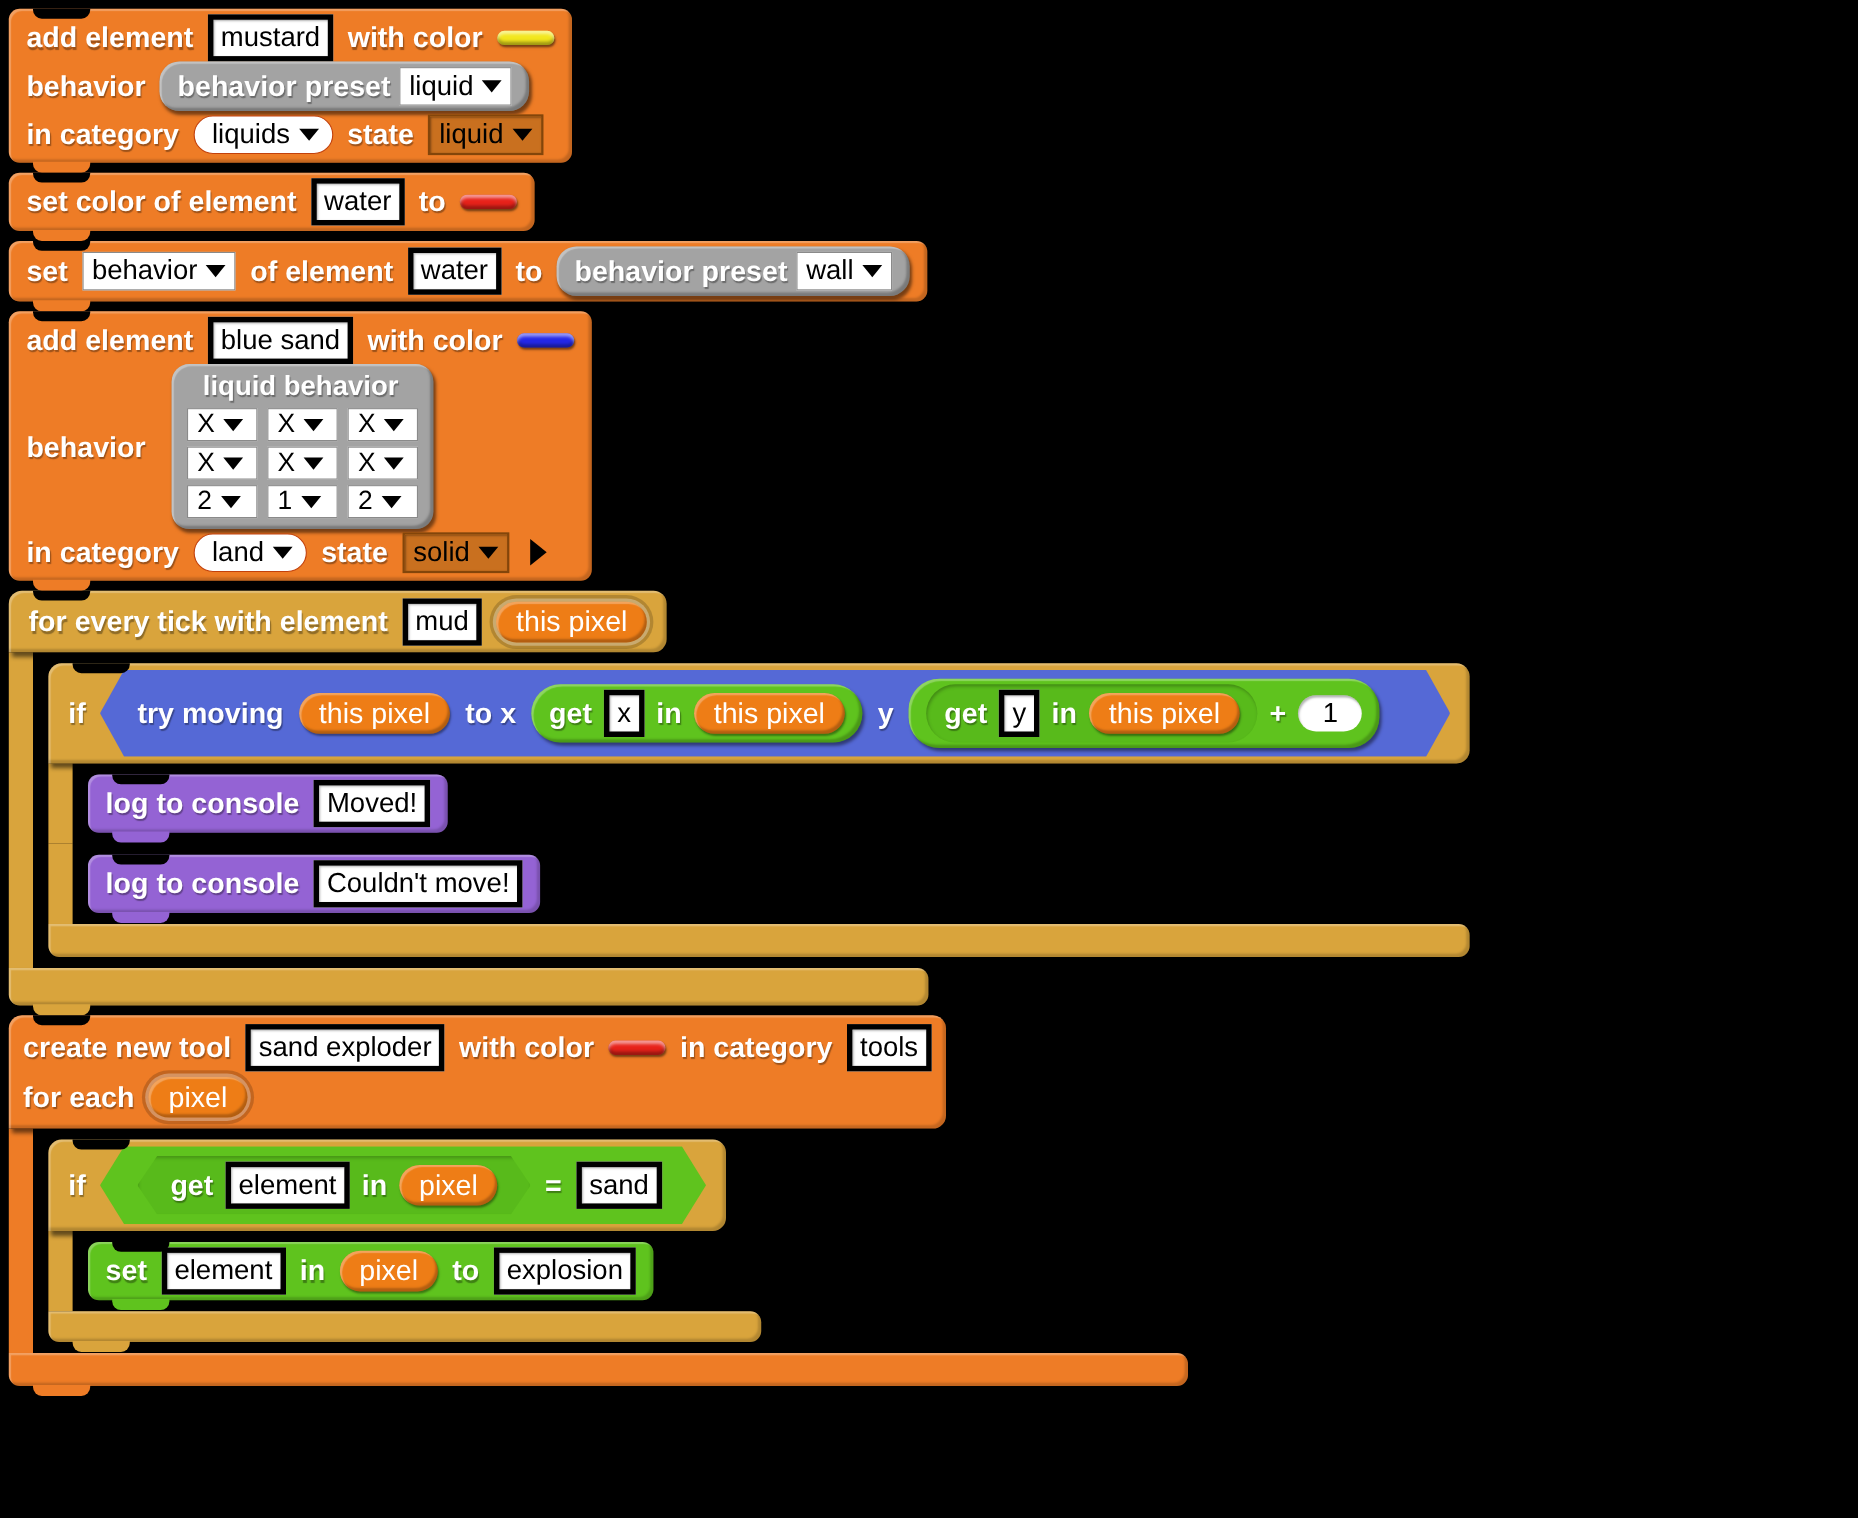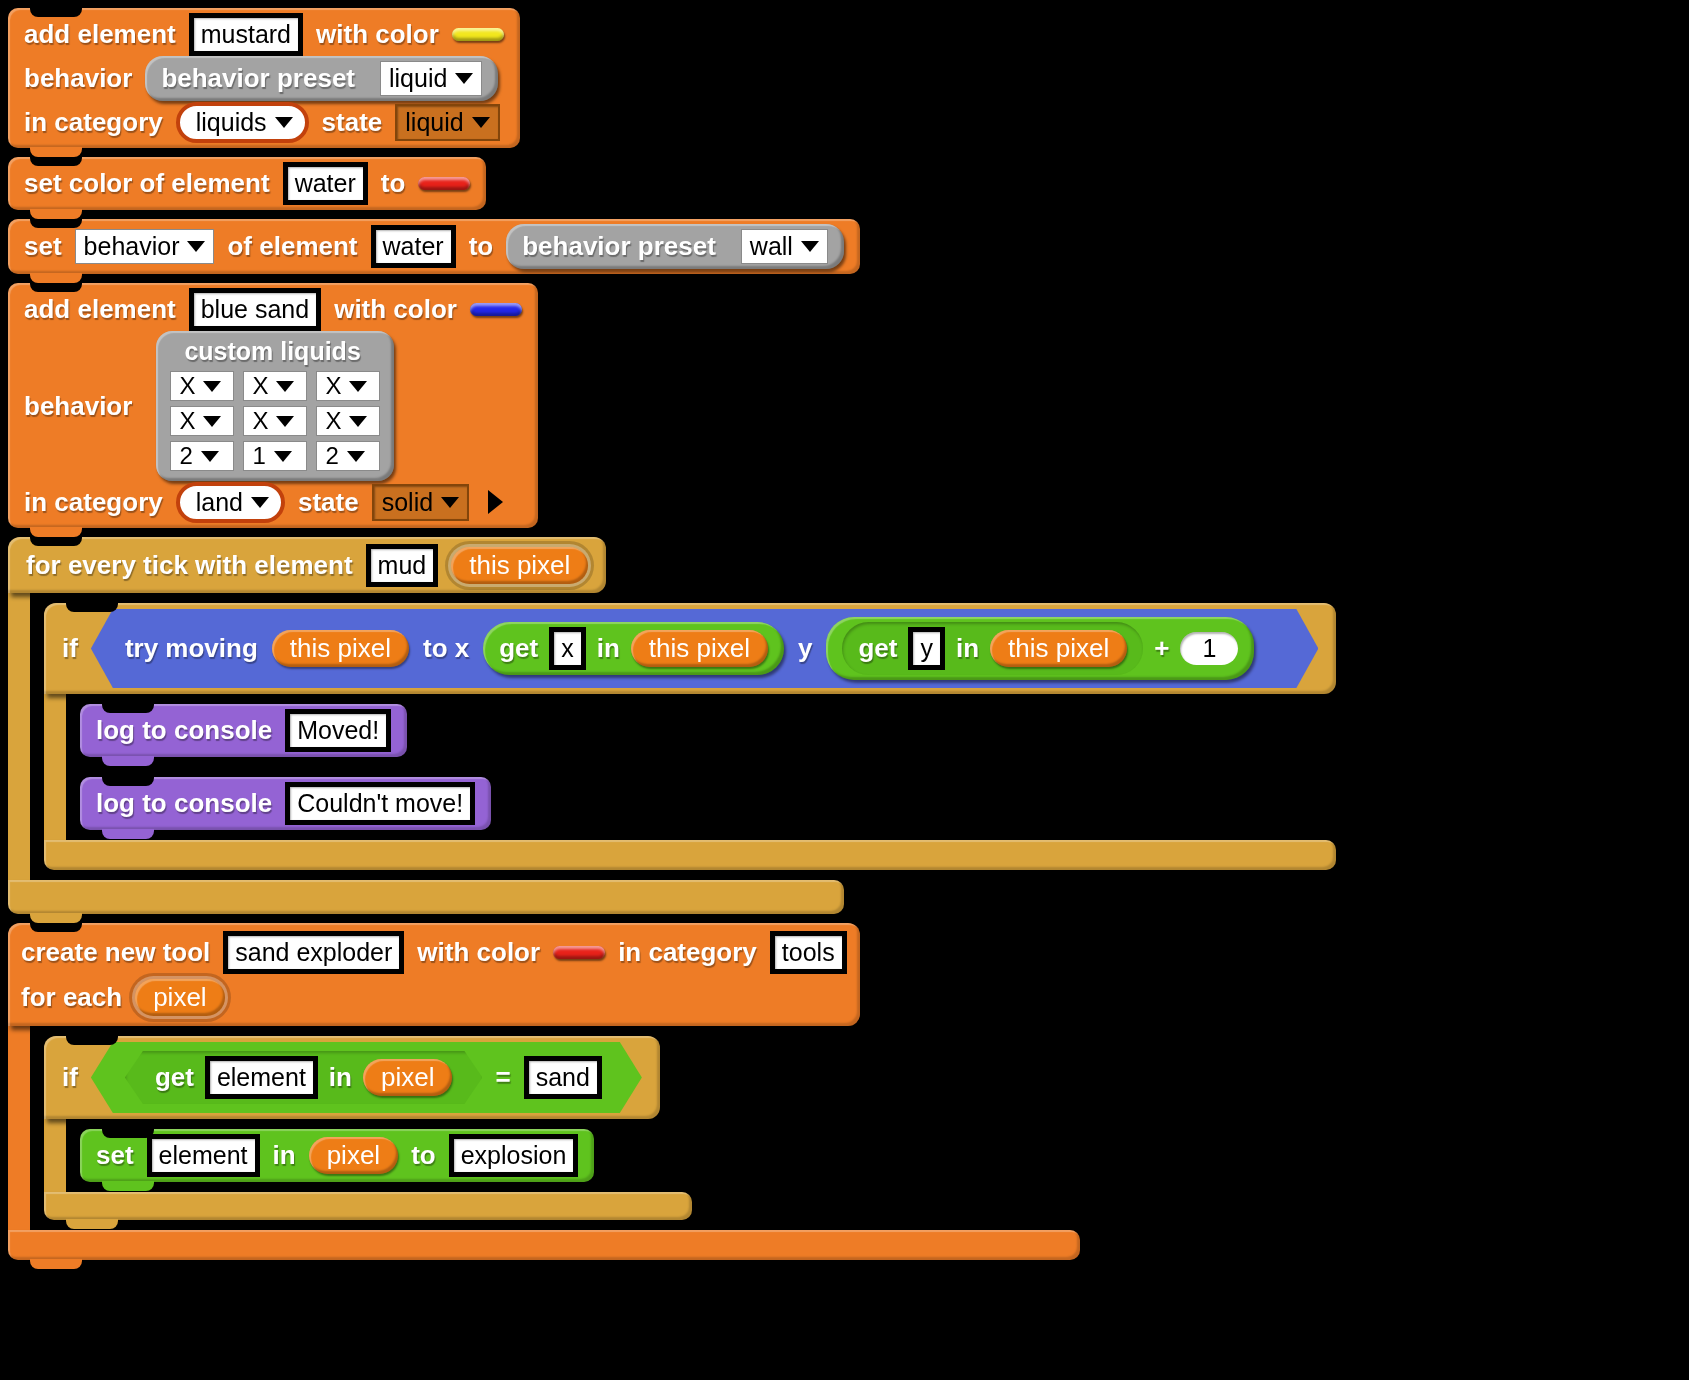--- a/index.html
+++ b/index.html
@@ -16,30 +16,30 @@
 
   .blk{position:relative;width:fit-content;border-radius:10px;padding:5px 16px;margin-bottom:9px;}
   .blk.orange{background:var(--orange);} .blk.purple{background:var(--purple);} .blk.green{background:var(--green);}
   .notch::before{content:"";position:absolute;top:0;left:22px;width:52px;height:9px;background:#000;border-radius:0 0 8px 8px;z-index:1;}
   .bump::after{content:"";position:absolute;bottom:-9px;left:22px;width:52px;height:10px;background:inherit;border-radius:0 0 8px 8px;z-index:1;}
 
   .row{display:flex;align-items:center;gap:13px;min-height:42px;}
 
   .inp{background:#fff;color:#000;font-weight:400;font-size:25px;padding:2px 7px;border:5px solid #000000;box-shadow:inset 1px 1px 2px rgba(0,0,0,.3);white-space:nowrap;}
   .dd{background:#fff;color:#000;font-weight:400;font-size:25px;padding:2px 8px;border:1px solid #8a8a8a;display:flex;align-items:center;gap:8px;white-space:nowrap;}
-  .dd-oval{border-radius:999px;padding:2px 12px 2px 16px;border:4px solid #c2410c;text-align:center;}
+  .dd-oval{border-radius:999px;padding:2px 12px 2px 16px;border:1px solid #c2410c;text-align:center;}
   .dd-state{background:#c9701f;border:2px solid #83450a;box-shadow:inset 1px 1px 2px rgba(0,0,0,.35);}
   .tri{width:0;height:0;border-left:9px solid transparent;border-right:9px solid transparent;border-top:11px solid #000;}
 
   .arrow-left{width:0;height:0;border-top:12px solid transparent;border-bottom:12px solid transparent;border-right:15px solid #000;margin-left:6px;}
   .arrow-right{width:0;height:0;border-top:12px solid transparent;border-bottom:12px solid transparent;border-left:15px solid #000;margin-left:6px;}
 
   .swatch{width:52px;height:13px;border-radius:7px;box-shadow:inset 0 3px 3px rgba(255,255,255,.55), inset 0 -3px 3px rgba(0,0,0,.35), 1px 2px 2px rgba(0,0,0,.5);}
 
-  .rep-gray{background:var(--gray);border-radius:18px;padding:5px 16px;display:flex;align-items:center;gap:25px;width:fit-content;box-shadow:inset 2px 2px 1px rgba(255,255,255,.35), inset -3px -3px 2px rgba(0,0,0,.25), 2px 3px 3px rgba(0,0,0,.5);}
+  .rep-gray{background:var(--gray);border-radius:18px;padding:5px 16px;display:flex;align-items:center;gap:8px;width:fit-content;box-shadow:inset 2px 2px 1px rgba(255,255,255,.35), inset -3px -3px 2px rgba(0,0,0,.25), 2px 3px 3px rgba(0,0,0,.5);}
 
   .panel{background:var(--gray);border-radius:16px;padding:6px 14px 10px 14px;width:fit-content;box-shadow:inset 2px 2px 1px rgba(255,255,255,.35), inset -3px -3px 2px rgba(0,0,0,.25), 2px 3px 3px rgba(0,0,0,.5);}
   .panel .ptitle{text-align:left;padding-left:14px;font-size:25px;margin-bottom:4px;}
   .grid-row{display:flex;gap:9px;margin-top:5px;}
   .grid-row .dd{padding:0 8px;min-width:64px;font-size:24px;}
 
   .pill{background:var(--vorange);border-radius:999px;padding:3px 18px;font-weight:400;color:#fff;width:fit-content;white-space:nowrap;box-shadow:inset 2px 2px 1px rgba(255,255,255,.3), inset -2px -3px 2px rgba(0,0,0,.25), 1px 2px 2px rgba(0,0,0,.4);}
   .ring{box-shadow:0 0 0 3px rgba(255,255,255,.30), 0 0 0 6px rgba(0,0,0,.18), inset 2px 2px 1px rgba(255,255,255,.3), inset -2px -3px 2px rgba(0,0,0,.25);}
 
   .rep-green{background:var(--green);border-radius:28px;padding:5px 16px;display:flex;align-items:center;gap:11px;width:fit-content;box-shadow:inset 2px 2px 1px rgba(255,255,255,.3), inset -3px -3px 2px rgba(0,0,0,.22), 2px 3px 3px rgba(0,0,0,.45);}
@@ -130,21 +130,21 @@
   <div class="blk orange shadowed notch bump">
     <div class="row">
       <span class="lbl">add element</span>
       <span class="inp">blue sand</span>
       <span class="lbl">with color</span>
       <span class="swatch" style="background-color: rgb(36, 40, 232);"></span>
     </div>
     <div class="row" style="align-items:center;gap:24px;">
       <span class="lbl">behavior</span>
       <span class="panel">
-        <div class="ptitle lbl">custom liquids</div>
+        <div class="ptitle lbl">liquid behavior</div>
         <div class="grid-row">
           <span class="dd">
               <span>X</span>
               <span class="tri"></span>
             </span>
           <span class="dd">
               <span>X</span>
               <span class="tri"></span>
             </span>
           <span class="dd">

